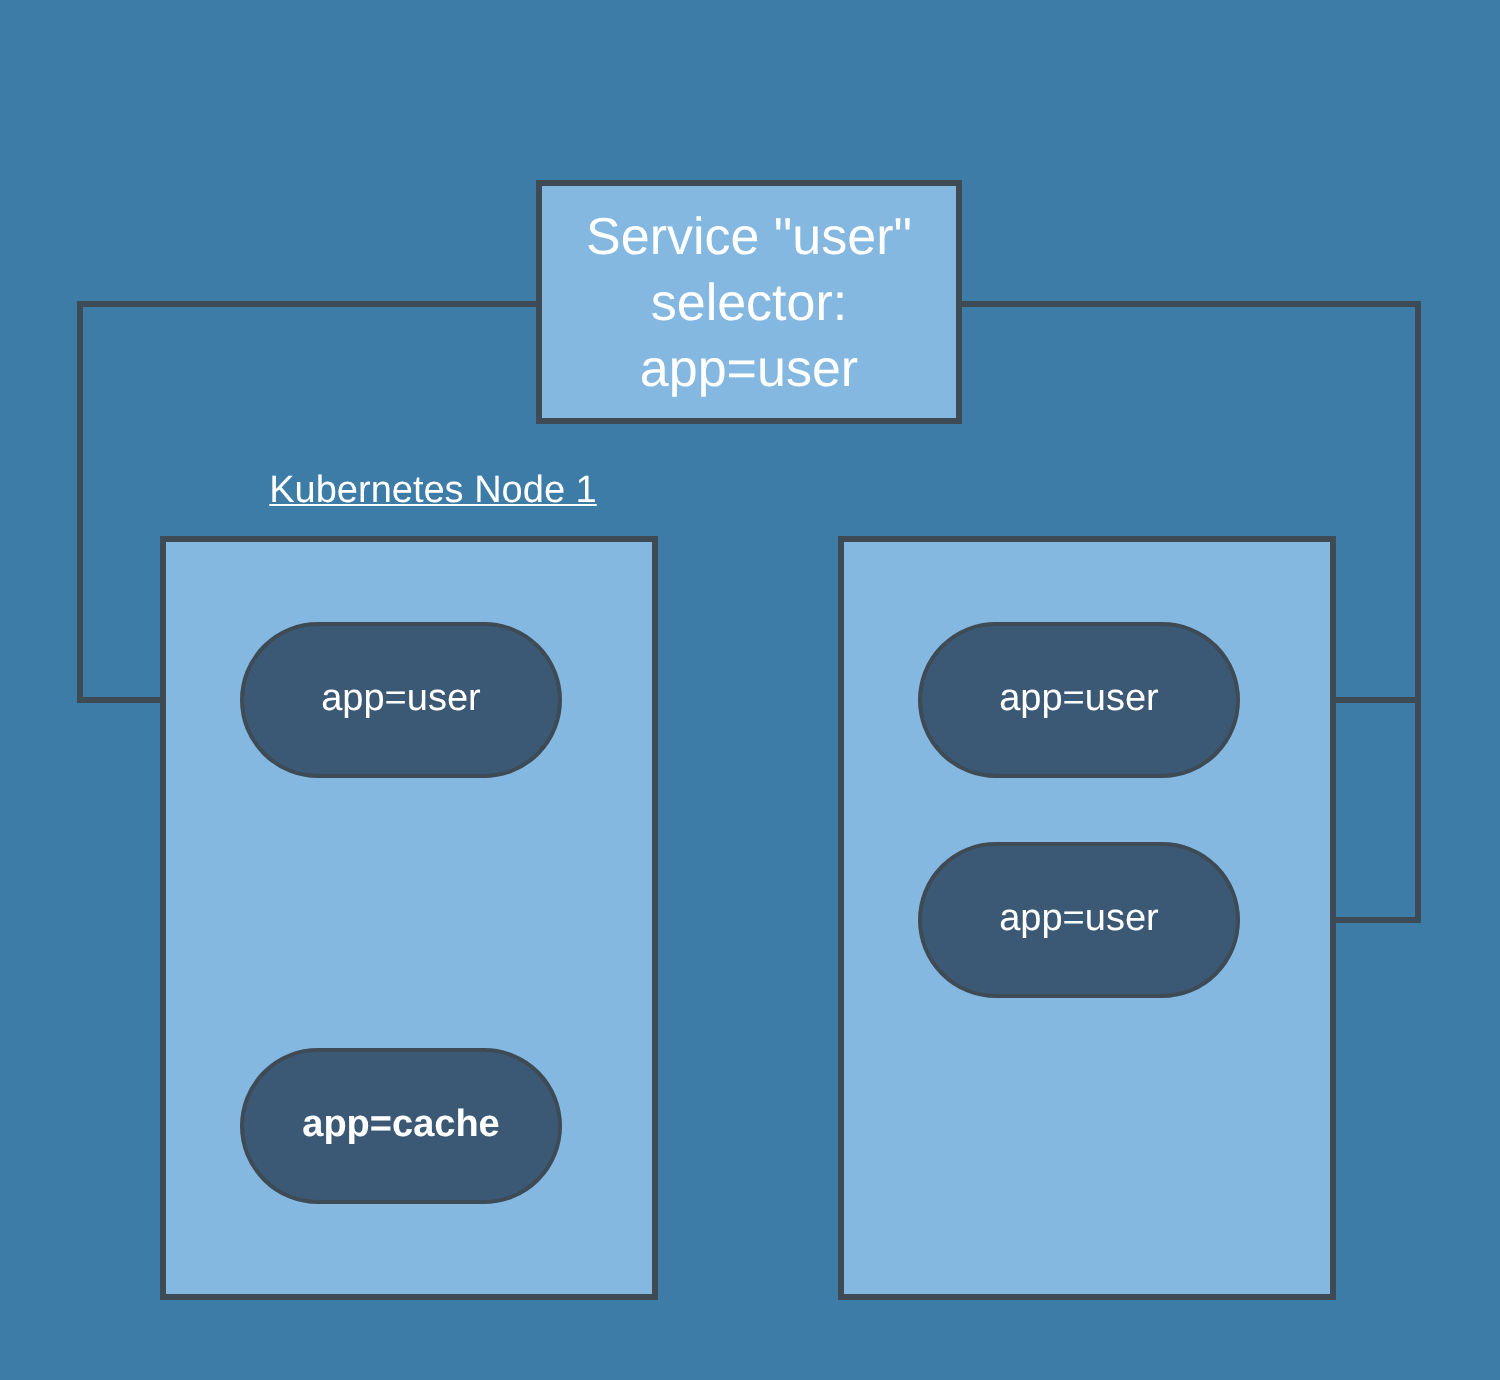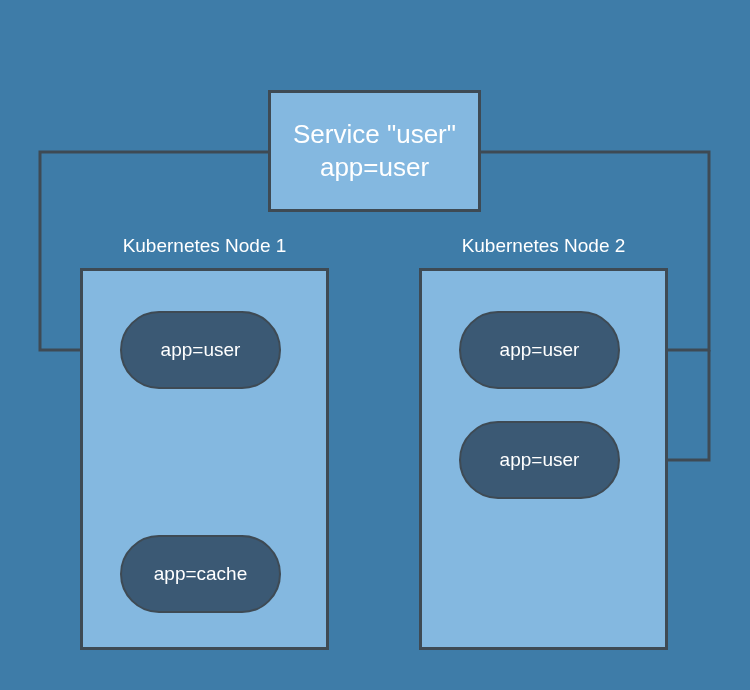--- a/index.html
+++ b/index.html
@@ -55,21 +55,21 @@
     text-align: center;
   }
   .node-title {
     position: absolute;
     top: 235px;
     width: 249px;
     color: var(--text);
     font-size: 19px;
     text-align: center;
   }
-  .node-title.n1 { left: 80px; }
+  .node-title.n1 { left: 92px; text-decoration: underline; }
   .node-title.n2 { left: 419px; }
   .node-box {
     position: absolute;
     top: 268px;
     width: 249px;
     height: 382px;
     background: var(--container-fill);
     border: 3px solid var(--stroke);
   }
   .node-box.n1 { left: 80px; }
@@ -83,21 +83,21 @@
     border: 2px solid var(--stroke);
     border-radius: 39px;
     display: flex;
     align-items: center;
     justify-content: center;
     color: var(--text);
     font-size: 19px;
   }
   .pod.p1 { top: 40px; }
   .pod.p2 { top: 150px; }
-  .pod.p3 { top: 264px; }
+  .pod.p3 { top: 253px; font-weight: bold; }
 </style>
 </head>
 <body>
 
 <div class="canvas">
 
   <svg class="arrow-layer" viewBox="0 0 750 690" xmlns="http://www.w3.org/2000/svg">
 
     <g>
       <polyline class="line" points="268,152 40,152 40,350 104,350"></polyline>
@@ -110,25 +110,25 @@
     </g>
 
     <g>
       <polyline class="line" points="709,350 709,460 639,460"></polyline>
       <polygon class="head" points="640,452 640,468 624,460"></polygon>
     </g>
   </svg>
 
   <div class="service-box">
     <div>Service "user"</div>
+    <div>selector:</div>
     <div>app=user</div>
   </div>
 
   <div class="node-title n1">Kubernetes Node 1</div>
-  <div class="node-title n2">Kubernetes Node 2</div>
 
   <div class="node-box n1">
     <div class="pod p1">
       <span>app=user</span>
     </div>
     <div class="pod p3">
       <span>app=cache</span>
     </div>
   </div>
 

